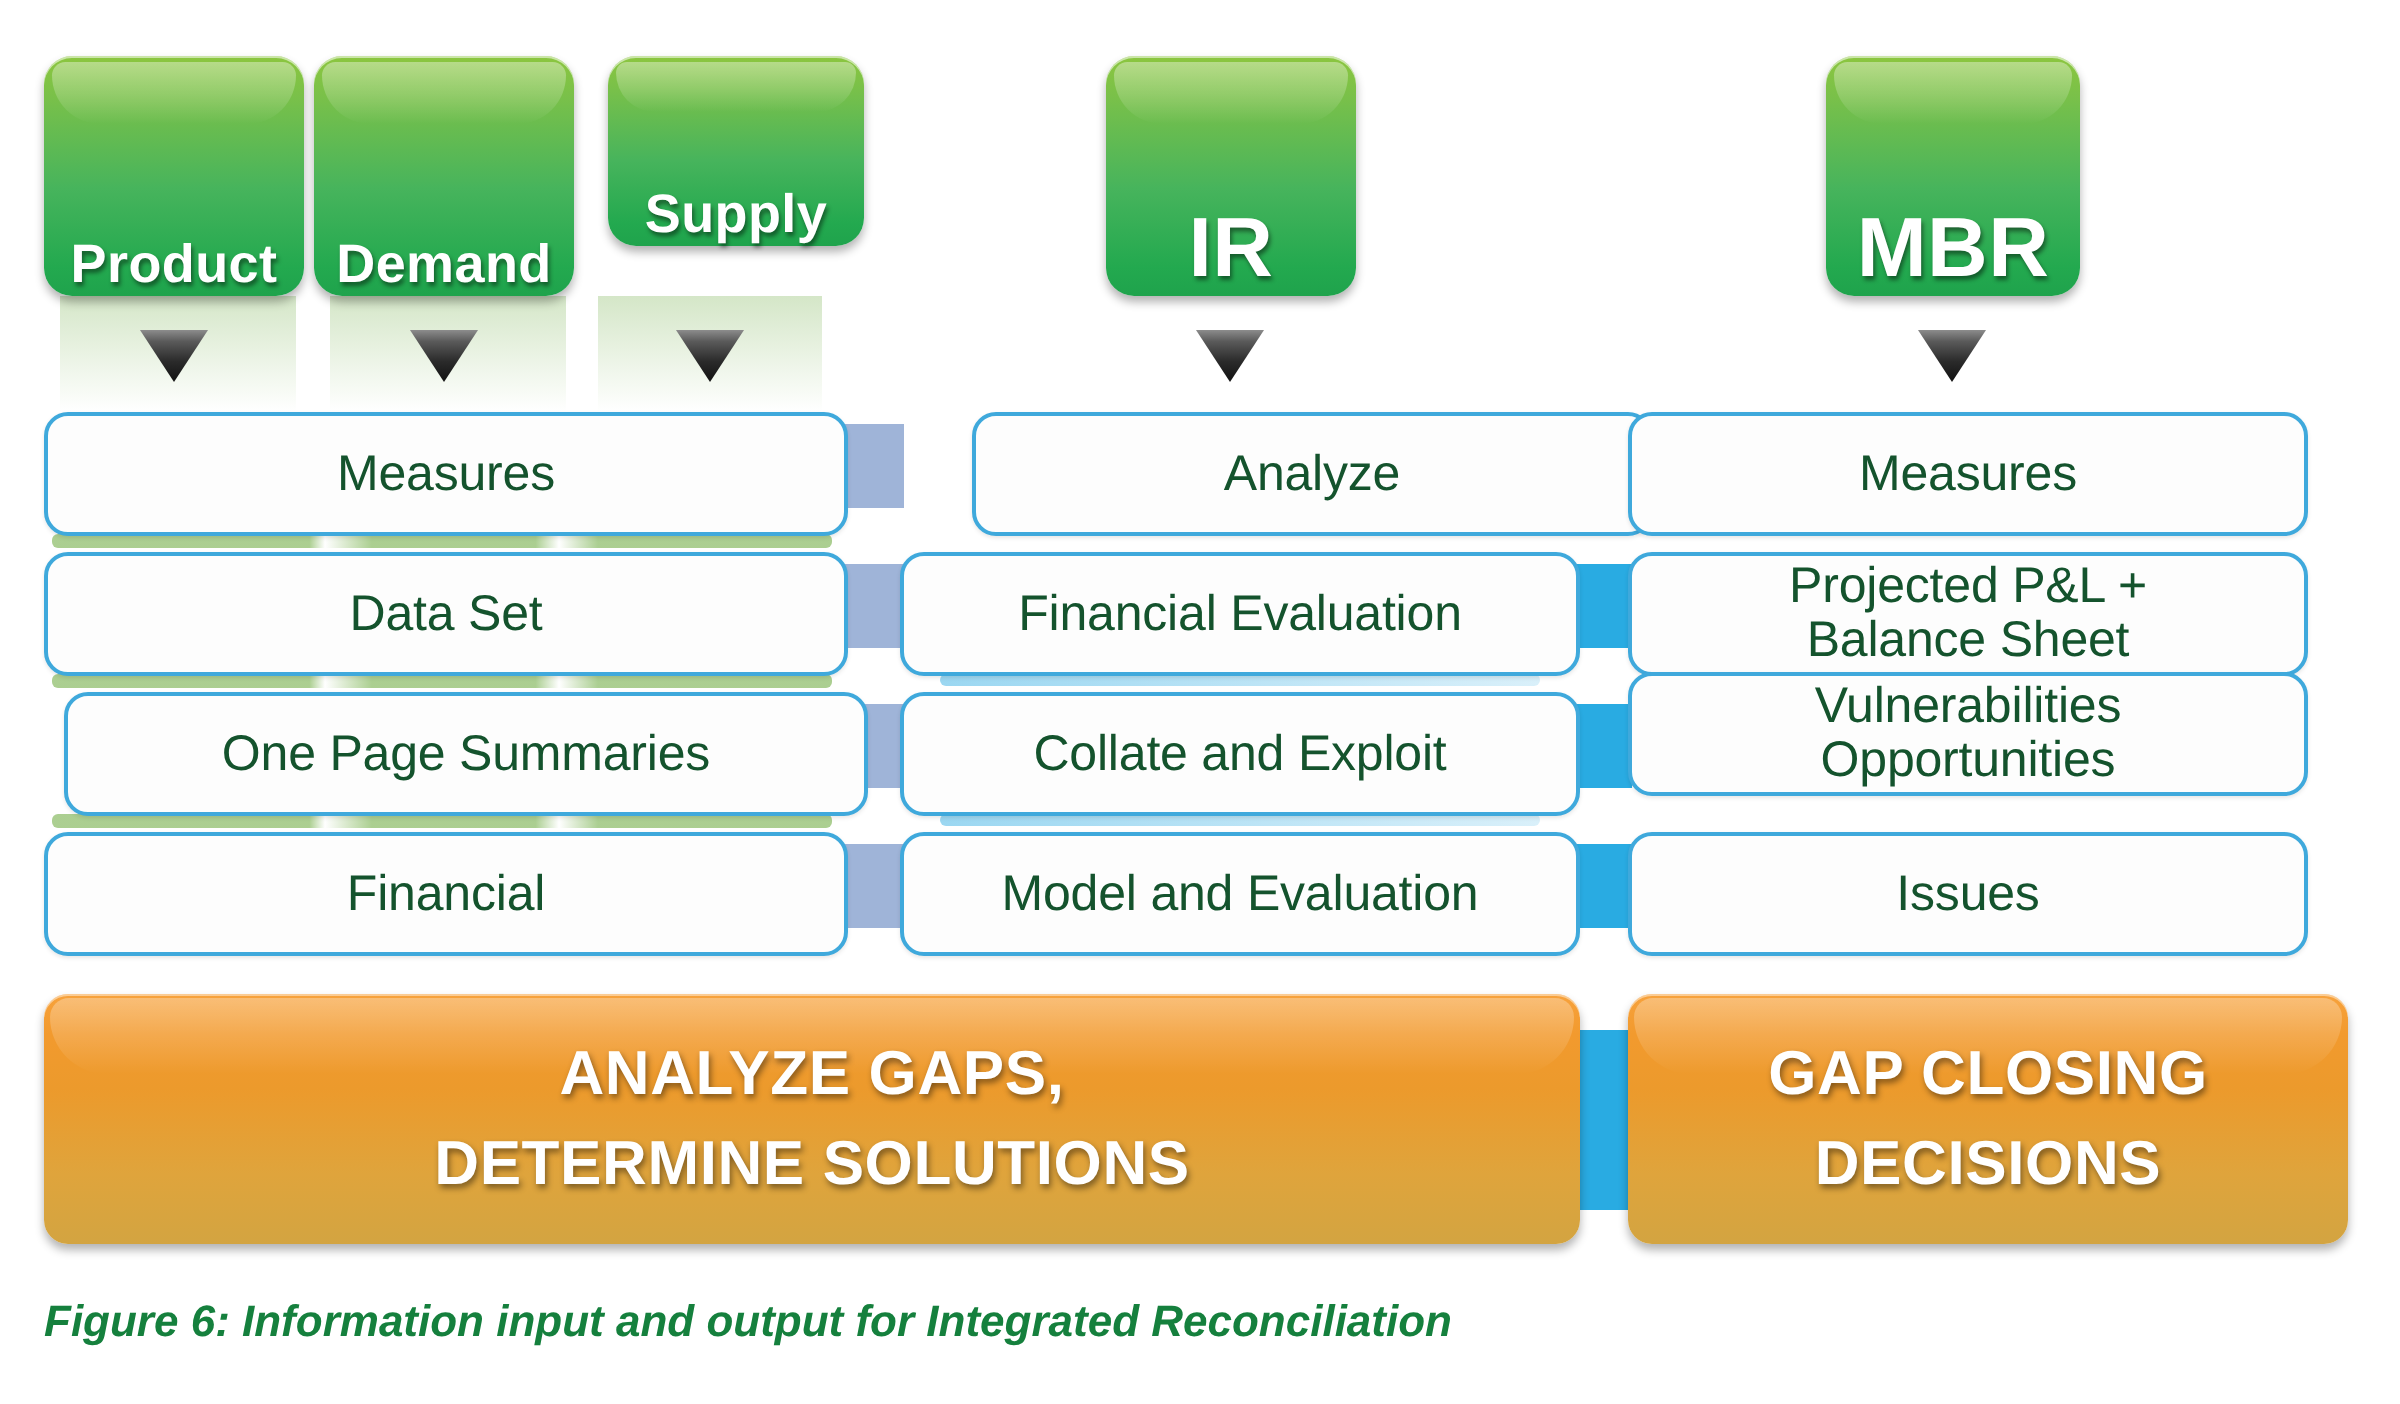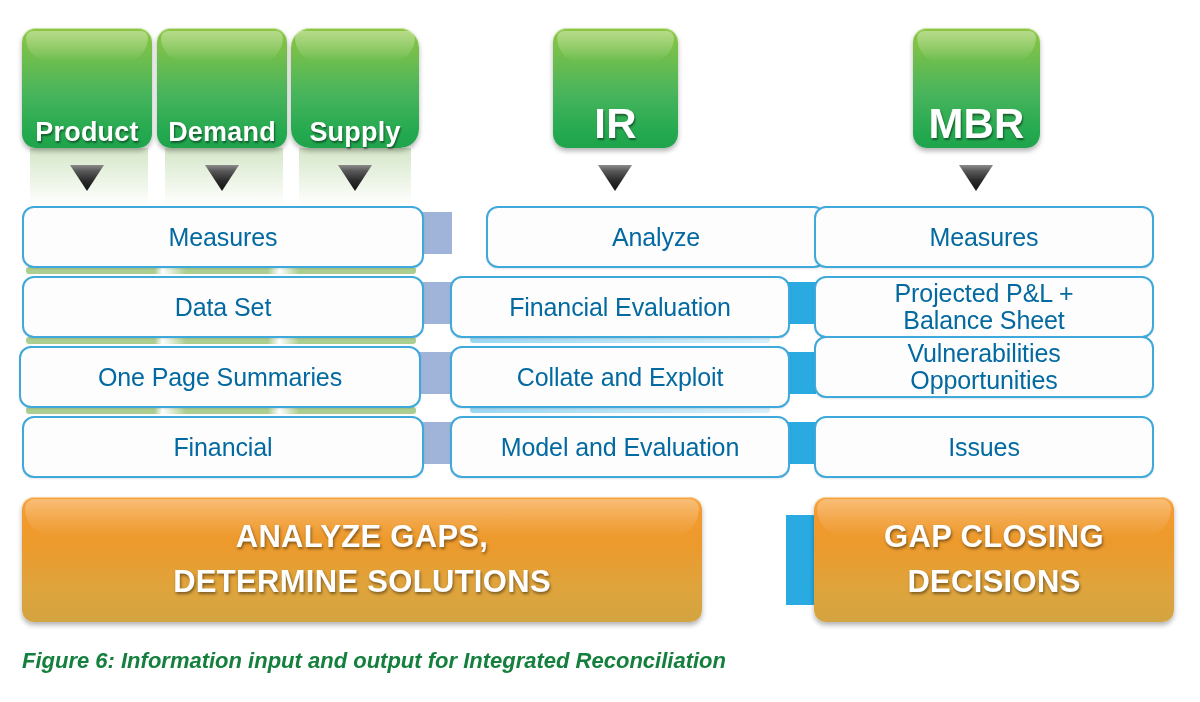--- a/index.html
+++ b/index.html
@@ -54,21 +54,21 @@
   .cell{
     position:absolute;
     background:#fdfdfd;
     border:2px solid #3FA9DC;
     border-radius:12px;
     display:flex;align-items:center;justify-content:center;
     text-align:center;
     box-shadow:0 1px 2px rgba(0,0,0,.10);
   }
   .cell .t{
-    color:#0369a1;
+    color:#14532d;
     font-size:25px;
     line-height:1.08;
     font-weight:normal;
     padding:0 8px;
     letter-spacing:-.1px;
   }
   .cell .t small{display:block;font-size:25px;}
 
   
   .sep{
@@ -126,21 +126,21 @@
   <div class="glow" style="left:30px;top:148px;width:118px;height:58px;"></div>
   <div class="glow" style="left:165px;top:148px;width:118px;height:58px;"></div>
   <div class="glow" style="left:299px;top:148px;width:112px;height:58px;"></div>
 
   <div class="src" style="left:22px;top:28px;width:130px;height:120px;">
     <span class="lbl" style="font-size:27px;">Product</span>
   </div>
   <div class="src" style="left:157px;top:28px;width:130px;height:120px;">
     <span class="lbl" style="font-size:27px;">Demand</span>
   </div>
-  <div class="src" style="left:291px;top:28px;width:128px;height:120px;border-radius:19px;">
+  <div class="src" style="left:304px;top:28px;width:128px;height:95px;">
     <span class="lbl" style="font-size:27px;">Supply</span>
   </div>
   <div class="src" style="left:913px;top:28px;width:127px;height:120px;">
     <span class="lbl" style="font-size:42px;">MBR</span>
   </div>
   <div class="src" style="left:553px;top:28px;width:125px;height:120px;">
     <span class="lbl" style="font-size:42px;">IR</span>
   </div>
 
   <div class="arrow" style="left:70px;top:165px;">
@@ -174,21 +174,21 @@
   <div class="conn cyan" style="left:784px;top:282px;width:32px;height:42px;"></div>
   <div class="conn cyan" style="left:784px;top:352px;width:32px;height:42px;"></div>
   <div class="conn cyan" style="left:784px;top:422px;width:32px;height:42px;"></div>
 
   <div class="cell" style="left:22px;top:206px;width:398px;height:58px;">
     <span class="t"><span>Measures</span></span>
   </div>
   <div class="cell" style="left:22px;top:276px;width:398px;height:58px;">
     <span class="t"><span>Data Set</span></span>
   </div>
-  <div class="cell" style="left:19px;top:346px;width:398px;height:58px;align-items:center;">
+  <div class="cell" style="left:32px;top:346px;width:398px;height:58px;align-items:center;">
     <span class="t"><span>One Page Summaries</span></span>
   </div>
   <div class="cell" style="left:22px;top:416px;width:398px;height:58px;">
     <span class="t"><span>Financial</span></span>
   </div>
 
   <div class="cell" style="left:450px;top:206px;width:336px;height:58px;margin-left:36px;">
     <span class="t"><span>Analyze</span></span>
   </div>
   <div class="cell" style="left:450px;top:276px;width:336px;height:58px;align-items:center;">
@@ -215,21 +215,21 @@
       <span>Vulnerabilities</span>
       <small>Opportunities</small>
     </span>
   </div>
   <div class="cell" style="left:814px;top:416px;width:336px;height:58px;">
     <span class="t"><span>Issues</span></span>
   </div>
 
   <div class="conn cyan" style="left:786px;top:515px;width:32px;height:90px;"></div>
 
-  <div class="bar" style="left:22px;top:497px;width:680px;height:125px;">
+  <div class="bar" style="left:22px;top:497px;width:768px;height:125px;">
     <span class="t">
       <span>ANALYZE GAPS,</span>
       <small>DETERMINE SOLUTIONS</small>
     </span>
   </div>
   <div class="bar" style="left:814px;top:497px;width:360px;height:125px;">
     <span class="t">
       <span>GAP CLOSING</span>
       <small>DECISIONS</small>
     </span>

